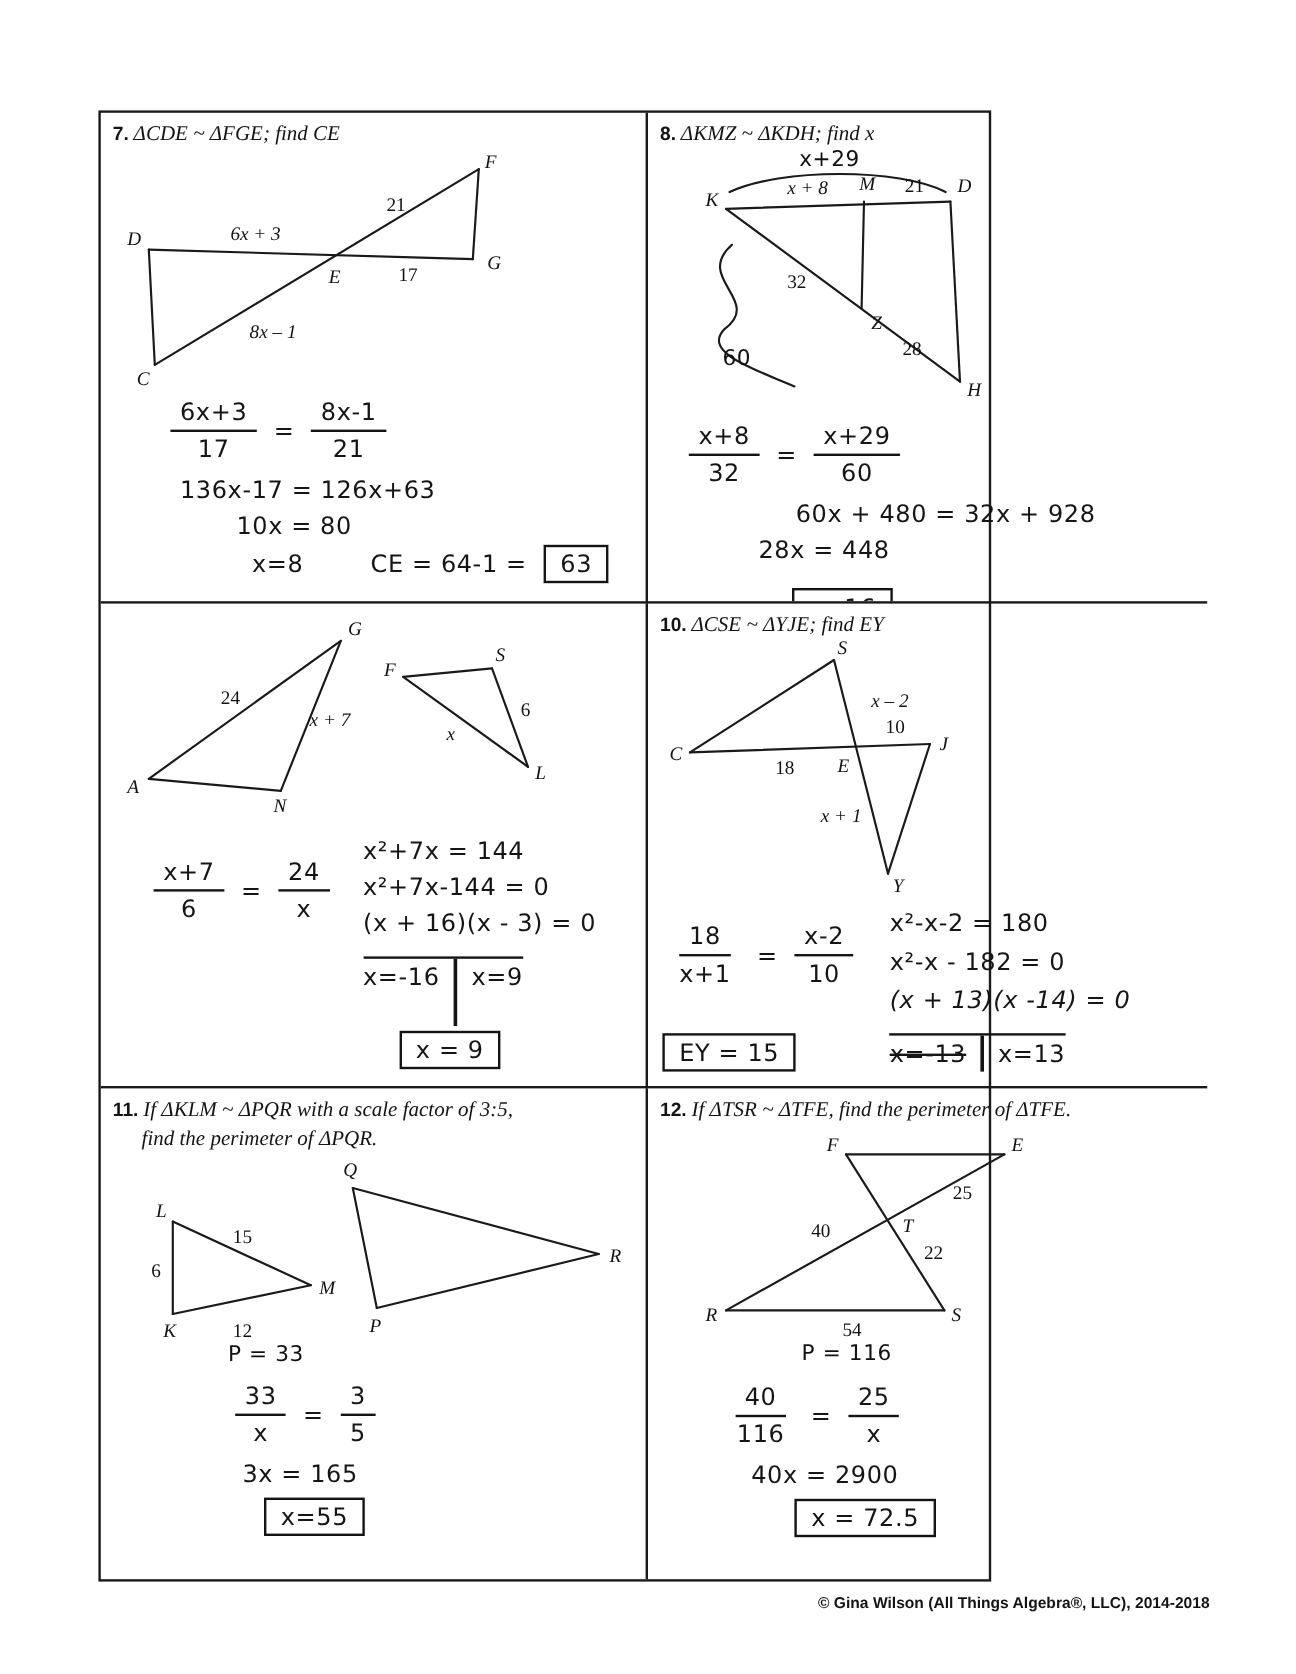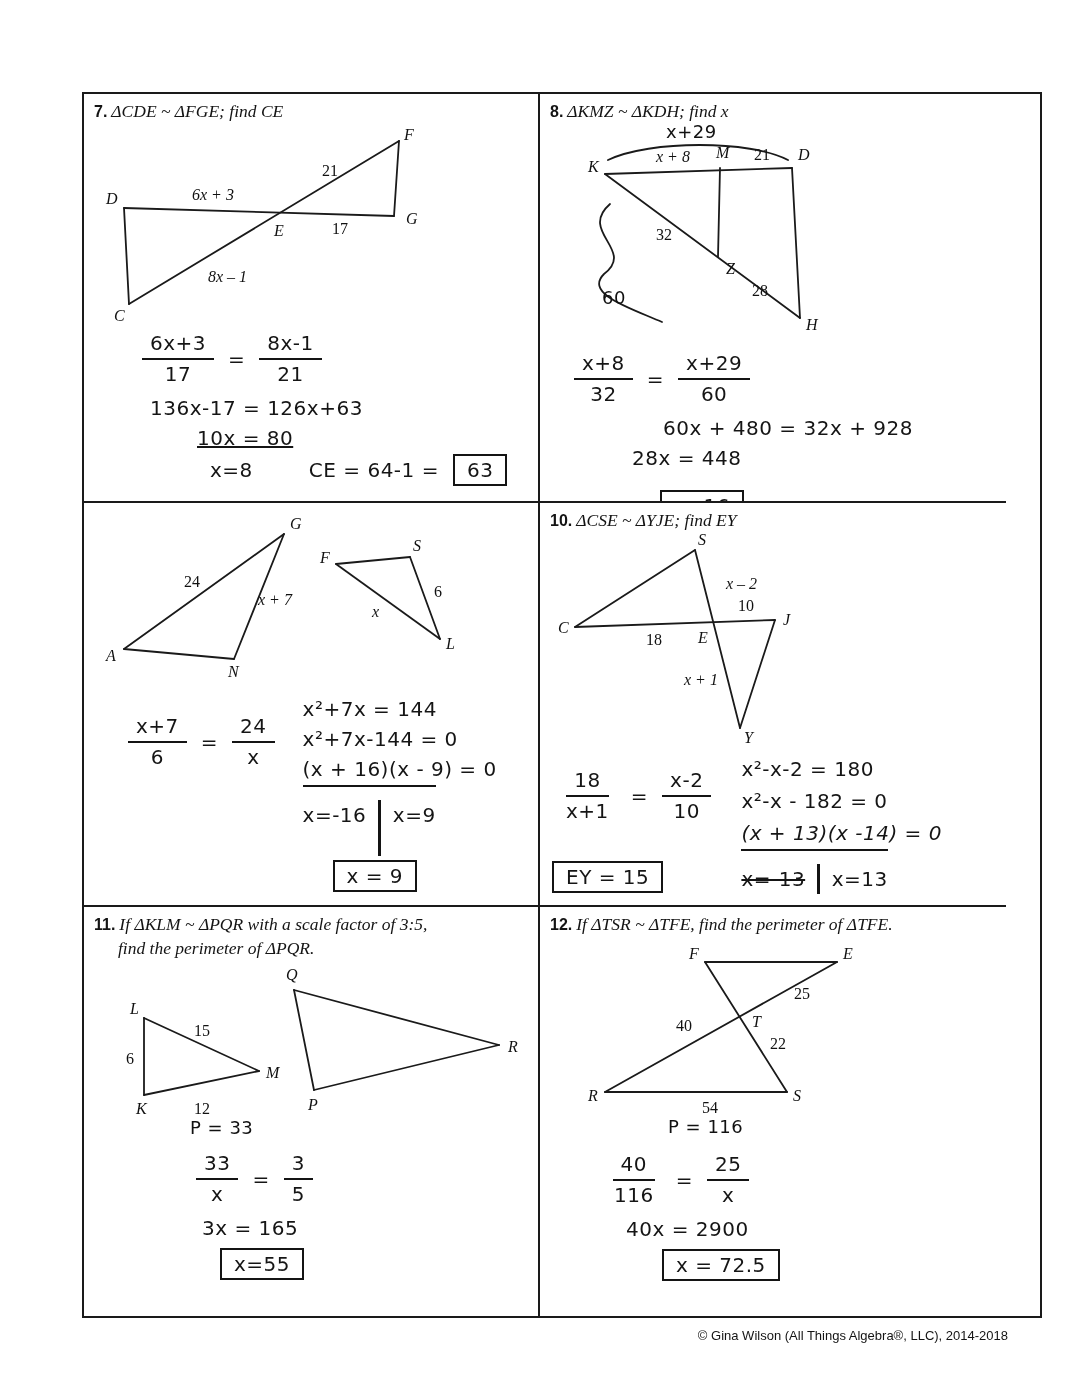--- a/index.html
+++ b/index.html
@@ -2,21 +2,21 @@
 <html><head>
 <meta charset="utf-8">
 <style>
   * { margin:0; padding:0; box-sizing:border-box; }
   html,body { background:#ffffff; }
   body {
     width:1080px; height:1395px; position:relative;
     font-family:"Liberation Sans", sans-serif; color:#141414;
   }
   .sheet {
-    position:absolute; left:82px; top:92px; width:960px; height:1226px;
+    position:absolute; left:82px; top:92px; width:744px; height:1226px;
     border:2px solid #1a1a1a;
     display:grid; grid-template-columns:456px 466px; grid-template-rows:409px 404px 409px;
     background:#fff;
   }
   .cell { border-right:2px solid #1a1a1a; border-bottom:2px solid #1a1a1a; padding:6px 10px; overflow:hidden; position:relative; }
   .cell:nth-child(2n) { border-right:none; }
   .cell:nth-child(n+5) { border-bottom:none; }
 
   .ptitle { font-size:16px; line-height:1.35; }
   .ptitle b { font-weight:700; margin-right:4px; }
@@ -30,23 +30,23 @@
   svg.diagram text.hw { font-family:"DejaVu Sans", sans-serif; font-style:normal; font-size:18px; letter-spacing:0.5px; }
 
   .hw { font-family:"DejaVu Sans", sans-serif; font-size:20px; letter-spacing:0.5px; color:#151515; }
   .work { position:relative; }
   .eqrow { display:flex; align-items:center; gap:14px; width:max-content; }
   .frac { display:inline-flex; flex-direction:column; align-items:center; line-height:1.15; }
   .frac .num { padding:0 8px 3px; border-bottom:2.5px solid #141414; text-align:center; }
   .frac .den { padding:3px 8px 0; text-align:center; }
   .ansbox { display:inline-block; border:2.5px solid #141414; padding:2px 12px; width:max-content; }
   .crossed { text-decoration:line-through; }
-  .roots { display:inline-flex; align-items:flex-start; border-top:2.5px solid #141414; padding-top:16px; margin-top:4px; }
+  .roots { display:inline-flex; align-items:flex-start; border-top:2.5px solid #141414; padding-top:3px; margin-top:16px; }
   .rootdiv { width:2.5px; align-self:stretch; background:#141414; margin:-3px 12px -26px; min-height:56px; }
-  .footer { position:absolute; right:72px; top:1328px; font-size:13px; font-weight:400; }
+  .footer { position:absolute; right:72px; top:1328px; font-size:13px; font-weight:700; }
 </style>
 </head>
 <body>
 
 <div class="sheet">
 
   <section class="cell">
     <div class="ptitle">
       <b>7.</b><i>ΔCDE ~ ΔFGE; find CE</i>
     </div>
@@ -73,21 +73,21 @@
             <span class="num">6x+3</span>
             <span class="den">17</span>
           </span>
         <span>=</span>
         <span class="frac">
             <span class="num">8x-1</span>
             <span class="den">21</span>
           </span>
       </div>
       <div class="hw" style="margin:10px 0 0 8px;">136x-17 = 126x+63</div>
-      <div class="hw" style="margin:6px 0 0 55px;text-decoration:underline;">10x = 80</div>
+      <div class="hw" style="margin:6px 0 0 55px;">10x = 80</div>
       <div class="eqrow hw" style="margin:4px 0 0 68px;">
         <span>x=8</span>
         <span style="margin-left:42px;">CE = 64-1 =</span>
         <span class="ansbox">63</span>
       </div>
     </div>
   </section>
 
   <section class="cell">
     <div class="ptitle">
@@ -161,21 +161,21 @@
           </span>
         <span>=</span>
         <span class="frac">
             <span class="num">24</span>
             <span class="den">x</span>
           </span>
       </div>
       <div>
         <div class="hw">x²+7x = 144</div>
         <div class="hw" style="margin-top:6px;">x²+7x-144 = 0</div>
-        <div class="hw" style="margin-top:6px;">(x + 16)(x - 9) = 0</div>
+        <div class="hw" style="margin-top:6px;">(x + 16)(x - 3) = 0</div>
         <div class="roots hw">
           <span>x=-16</span>
           <span class="rootdiv"></span>
           <span>x=9</span>
         </div>
         <div style="margin:30px 0 0 30px;"><span class="ansbox hw">x = 9</span></div>
       </div>
     </div>
   </section>
 

